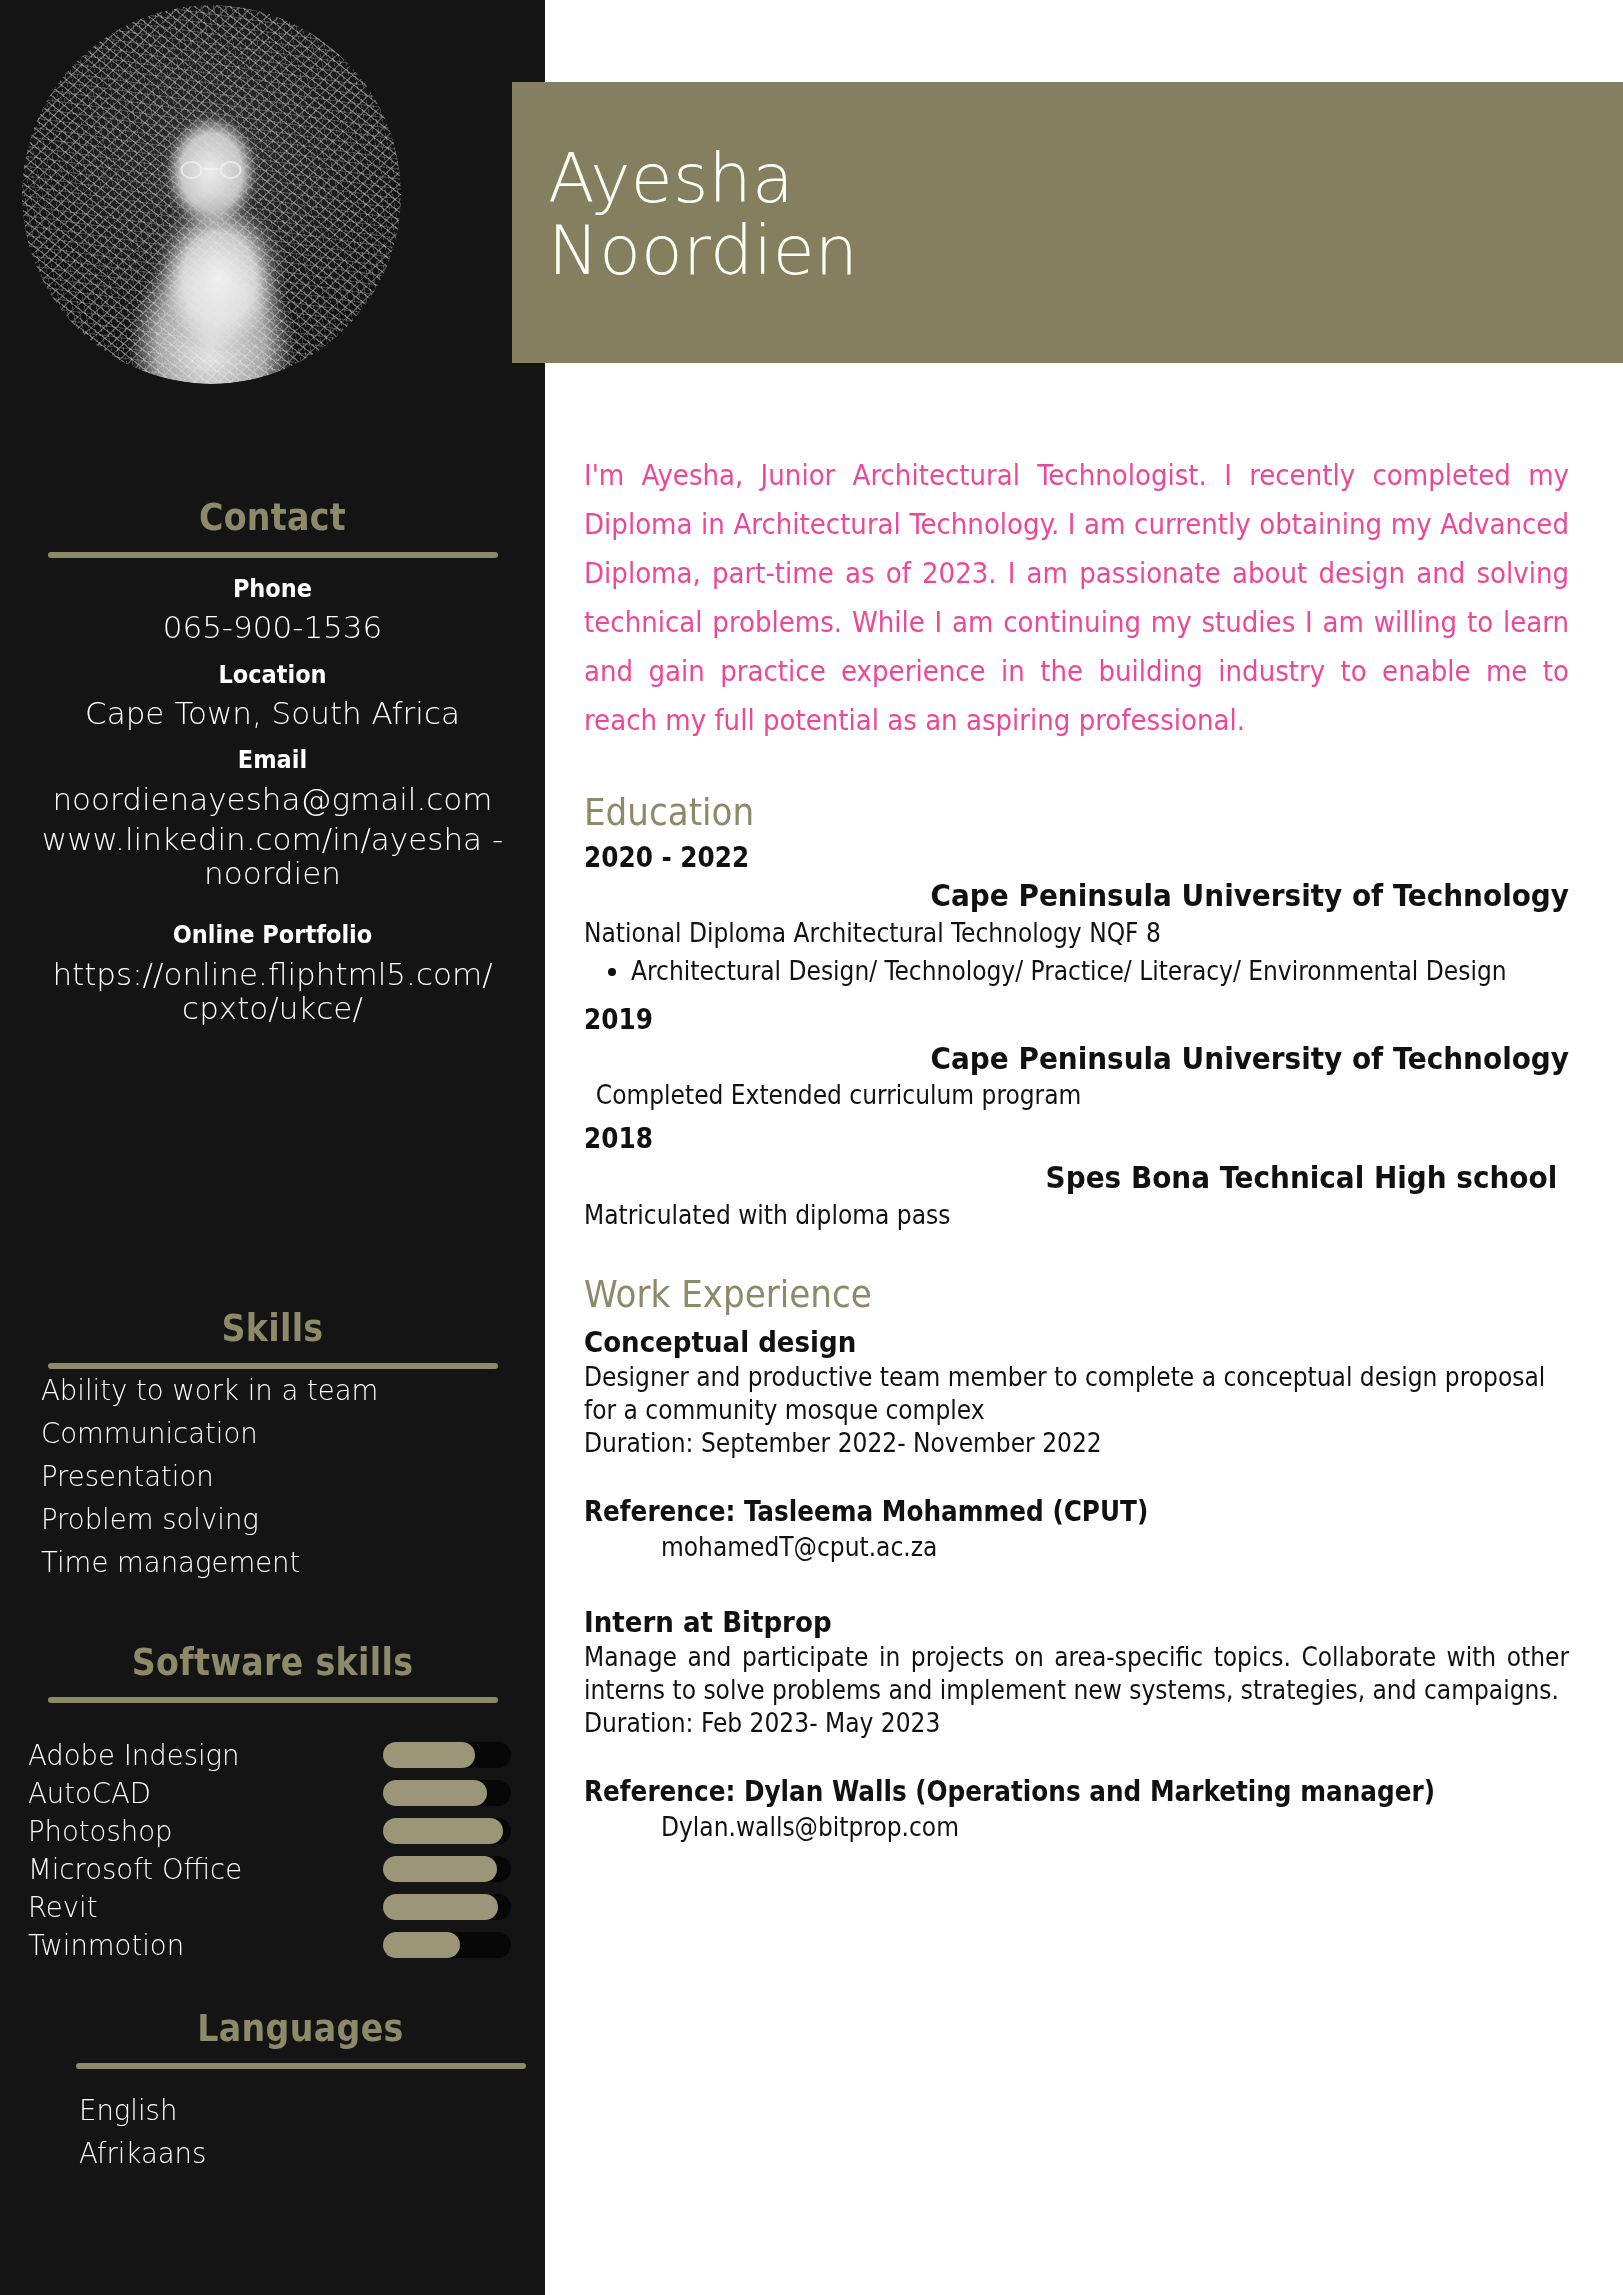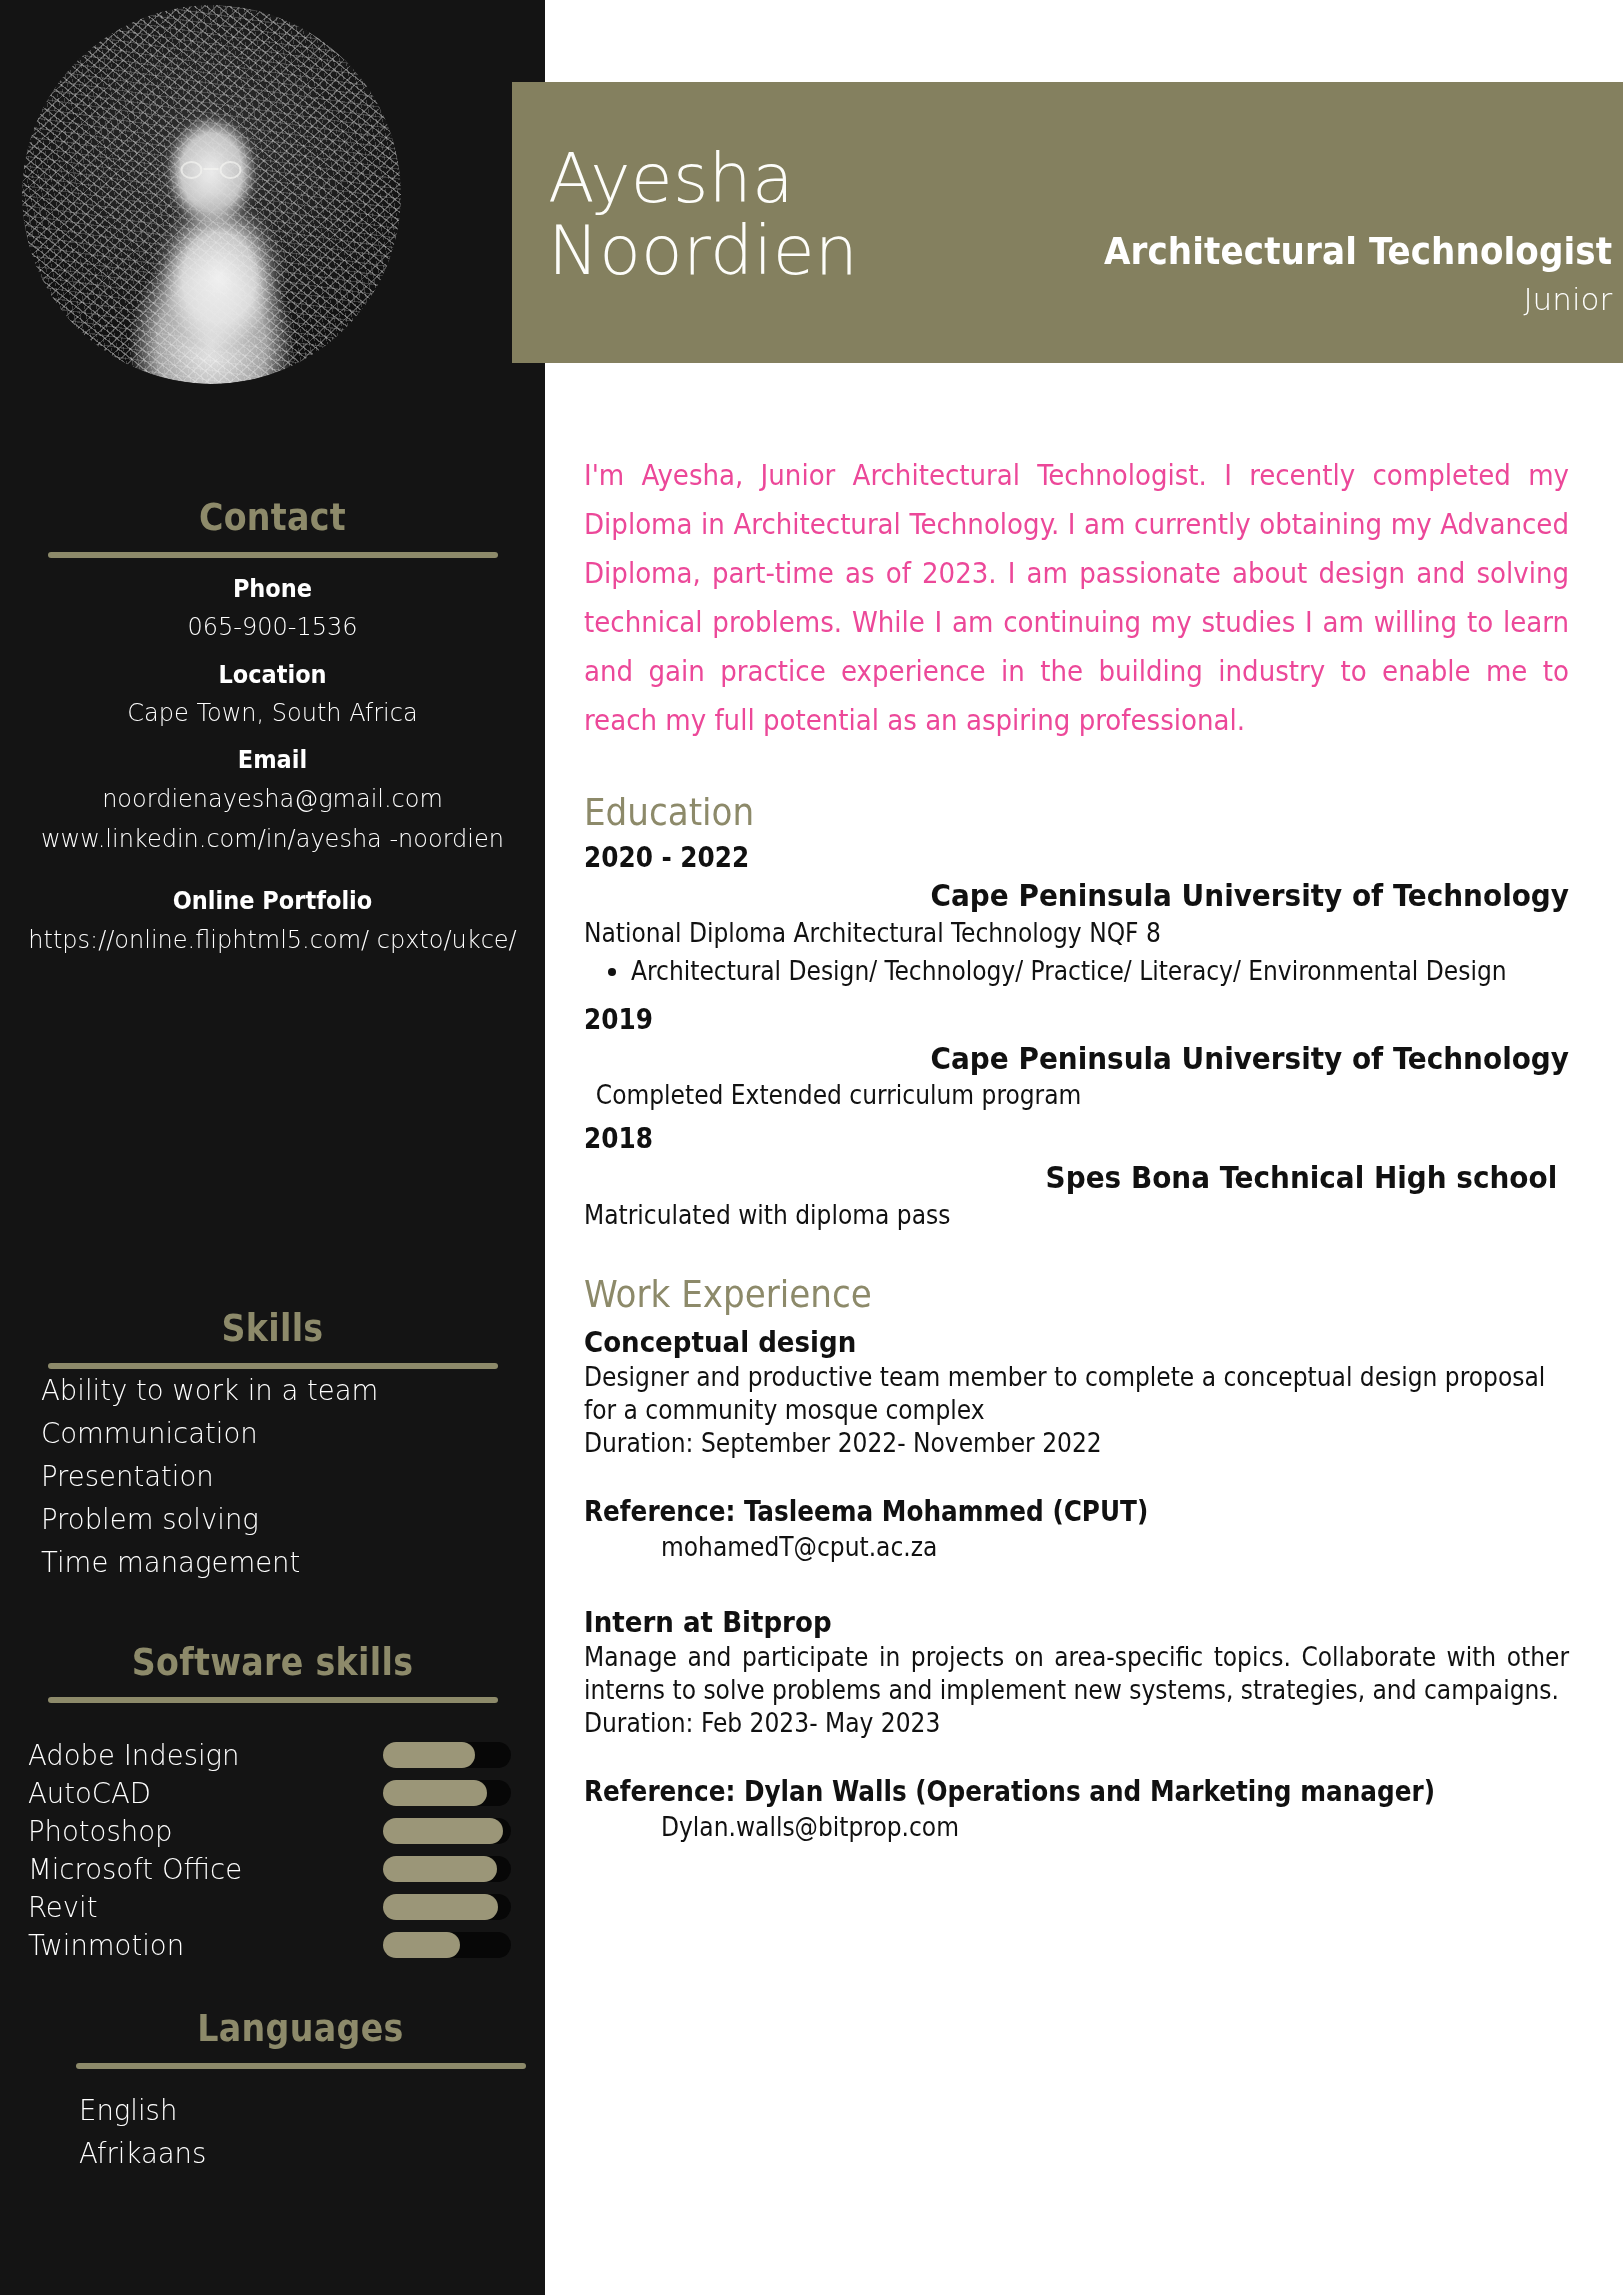--- a/index.html
+++ b/index.html
@@ -180,21 +180,21 @@
   }
   .sb-label {
     font-size: 25px;
     line-height: 31px;
     font-weight: 700;
     font-family: "DejaVu Sans", sans-serif;
     font-stretch: condensed;
     margin-top: 14.4px;
   }
   .sb-value {
-    font-size: 24px;
+    font-size: 31px;
     line-height: 34px;
     font-weight: 300;
     font-family: "DejaVu Sans", sans-serif;
     font-stretch: condensed;
     margin-top: 6.5px;
     padding: 0 10px;
   }
   .sb-list {
     padding-left: 41px;
     color: #ffffff;
@@ -378,24 +378,20 @@
         <span class="r"></span>
         <i></i>
     </div>
   </div>
 
   <div id="name-block">
     <div class="line">Ayesha</div>
     <div class="line">Noordien</div>
   </div>
 
-  <div id="role-block">
-    <div class="role">Architectural Technologist</div>
-    <div class="level">Junior</div>
-  </div>
 
   <div class="sb-section" style="top:497px;">
     <div class="sb-title">Contact</div>
     <div class="sb-rule"></div>
     <div class="sb-center">
       <div class="sb-label">Phone</div>
       <div class="sb-value">065-900-1536</div>
       <div class="sb-label">Location</div>
       <div class="sb-value">Cape Town, South Africa</div>
       <div class="sb-label">Email</div>

